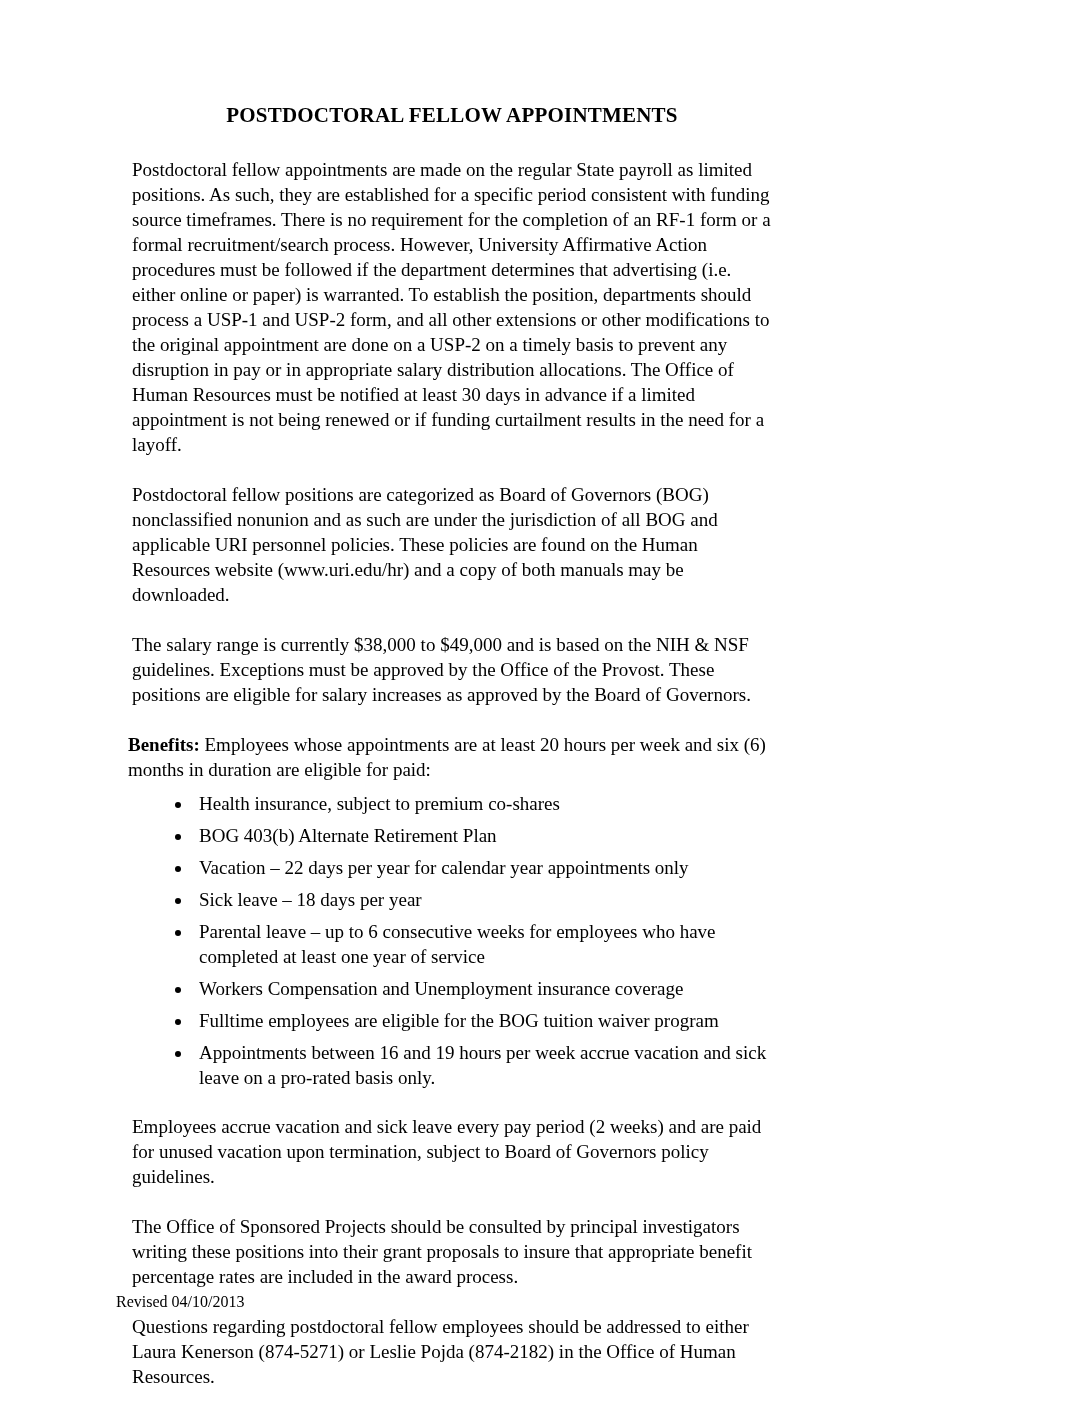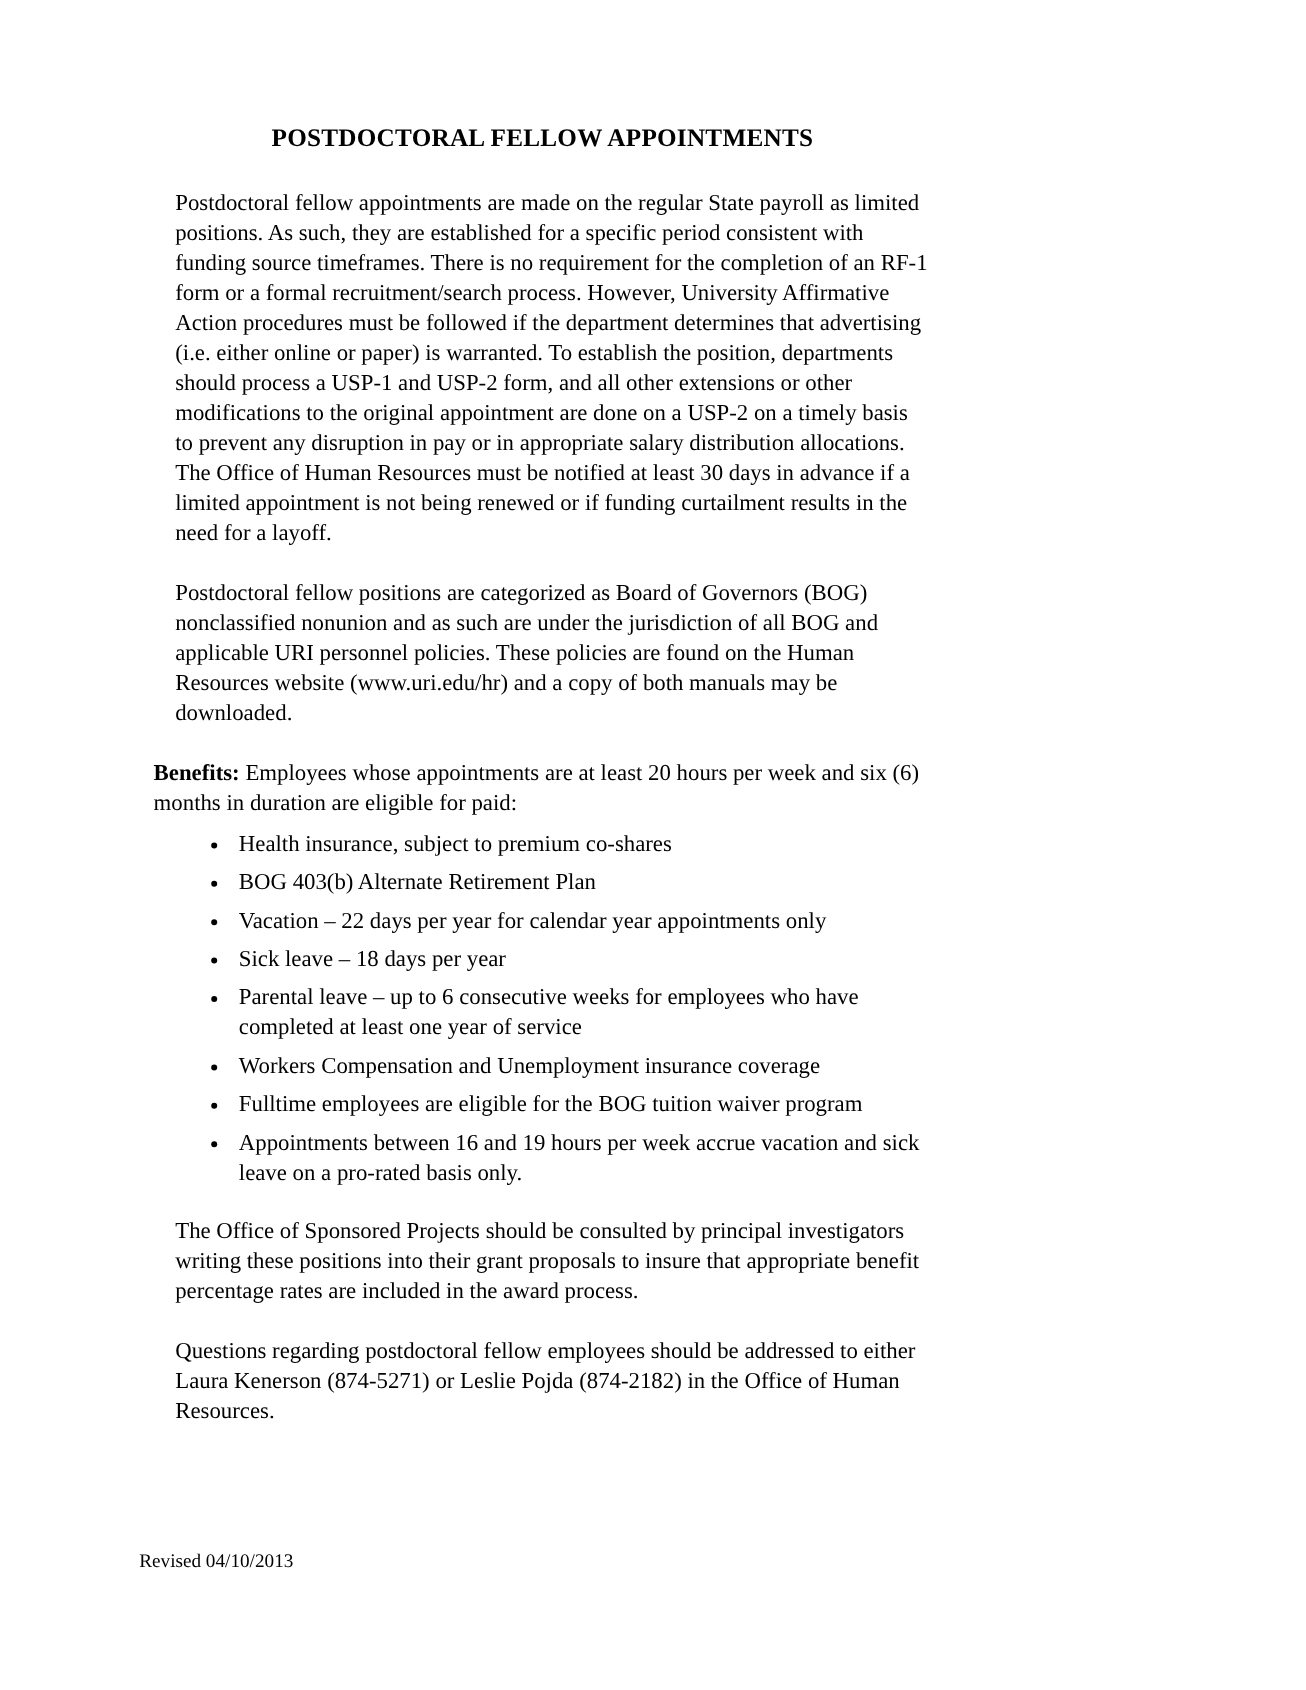--- a/index.html
+++ b/index.html
@@ -21,21 +21,21 @@
     overflow: hidden;
   }
   .title {
     text-align: center;
     font-weight: bold;
     font-size: 21px;
     margin: 0 0 29px 0;
     letter-spacing: 0.2px;
   }
   .para {
-    margin: 0 0 25px 18px;
+    margin: 0 0 25px 4px;
     text-align: left;
   }
   .heading {
     font-weight: bold;
     margin: 0;
   }
   .bold-inline {
     font-weight: bold;
     margin-top: 29px;
   }
@@ -64,34 +64,36 @@
 
 <div class="page">
 
   <h1 class="title">POSTDOCTORAL FELLOW APPOINTMENTS</h1>
 
   <p class="para">Postdoctoral fellow appointments are made on the regular State payroll as limited positions. As such, they are established for a specific period consistent with funding source timeframes. There is no requirement for the completion of an RF-1 form or a formal recruitment/search process. However, University Affirmative Action procedures must be followed if the department determines that advertising (i.e. either online or paper) is warranted.  To establish the position, departments should process a USP-1 and USP-2 form, and all other extensions or other modifications to the original appointment are done on a USP-2 on a timely basis to prevent any disruption in pay or in appropriate salary distribution allocations. The Office of Human Resources must be notified at least 30 days in advance if a limited appointment is not being renewed or if funding curtailment results in the need for a layoff.</p>
 
   <p class="para">Postdoctoral fellow positions are categorized as Board of Governors (BOG) nonclassified nonunion and as such are under the jurisdiction of all BOG and applicable URI personnel policies. These policies are found on the Human Resources website (www.uri.edu/hr) and a copy of both manuals may be downloaded.</p>
 
 
+  <p class="para">The salary range is currently $38,000 to $49,000 and is based on the NIH &amp; NSF guidelines. Exceptions must be approved by the Office of the Provost. These positions are eligible for salary increases as approved by the Board of Governors.</p>
 
   <p class="para benefits-intro"><span class="bold-inline">Benefits:</span><span> Employees whose appointments are at least 20 hours per week and six (6) months in duration are eligible for paid:</span></p>
 
   <ul class="bullets">
     <li>Health insurance, subject to premium co-shares</li>
     <li>BOG 403(b) Alternate Retirement Plan</li>
     <li>Vacation – 22 days per year for calendar year appointments only</li>
     <li>Sick leave – 18 days per year</li>
     <li>Parental leave – up to 6 consecutive weeks for employees who have completed at least one year of service</li>
     <li>Workers Compensation and Unemployment insurance coverage</li>
     <li>Fulltime employees are eligible for the BOG tuition waiver program</li>
     <li>Appointments between 16 and 19 hours per week accrue vacation and sick leave on a pro-rated basis only.</li>
   </ul>
 
+  <p class="para">Employees accrue vacation and sick leave every pay period (2 weeks) and are paid for unused vacation upon termination, subject to Board of Governors policy guidelines.</p>
 
   <p class="para">The Office of Sponsored Projects should be consulted by principal investigators writing these positions into their grant proposals to insure that appropriate benefit percentage rates are included in the award process.</p>
 
   <p class="para">Questions regarding postdoctoral fellow employees should be addressed to either Laura Kenerson (874-5271) or Leslie Pojda (874-2182) in the Office of Human Resources.</p>
 
   <div class="footer">Revised 04/10/2013</div>
 
 </div>
 
 </body></html>

